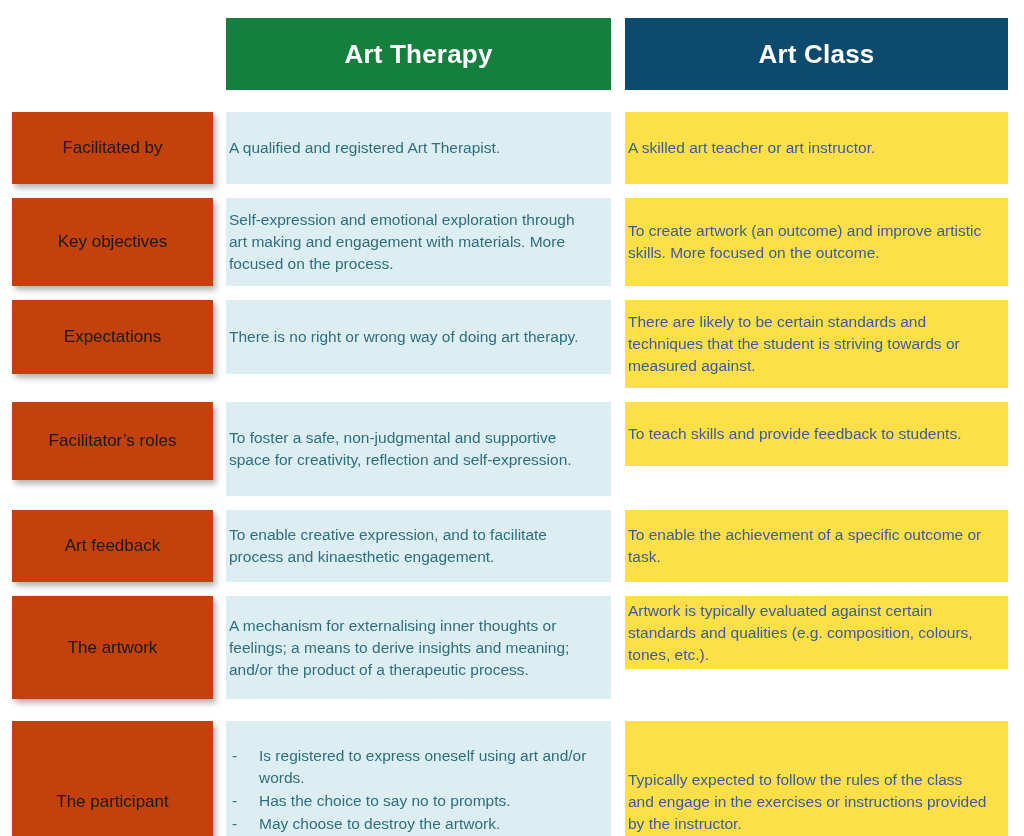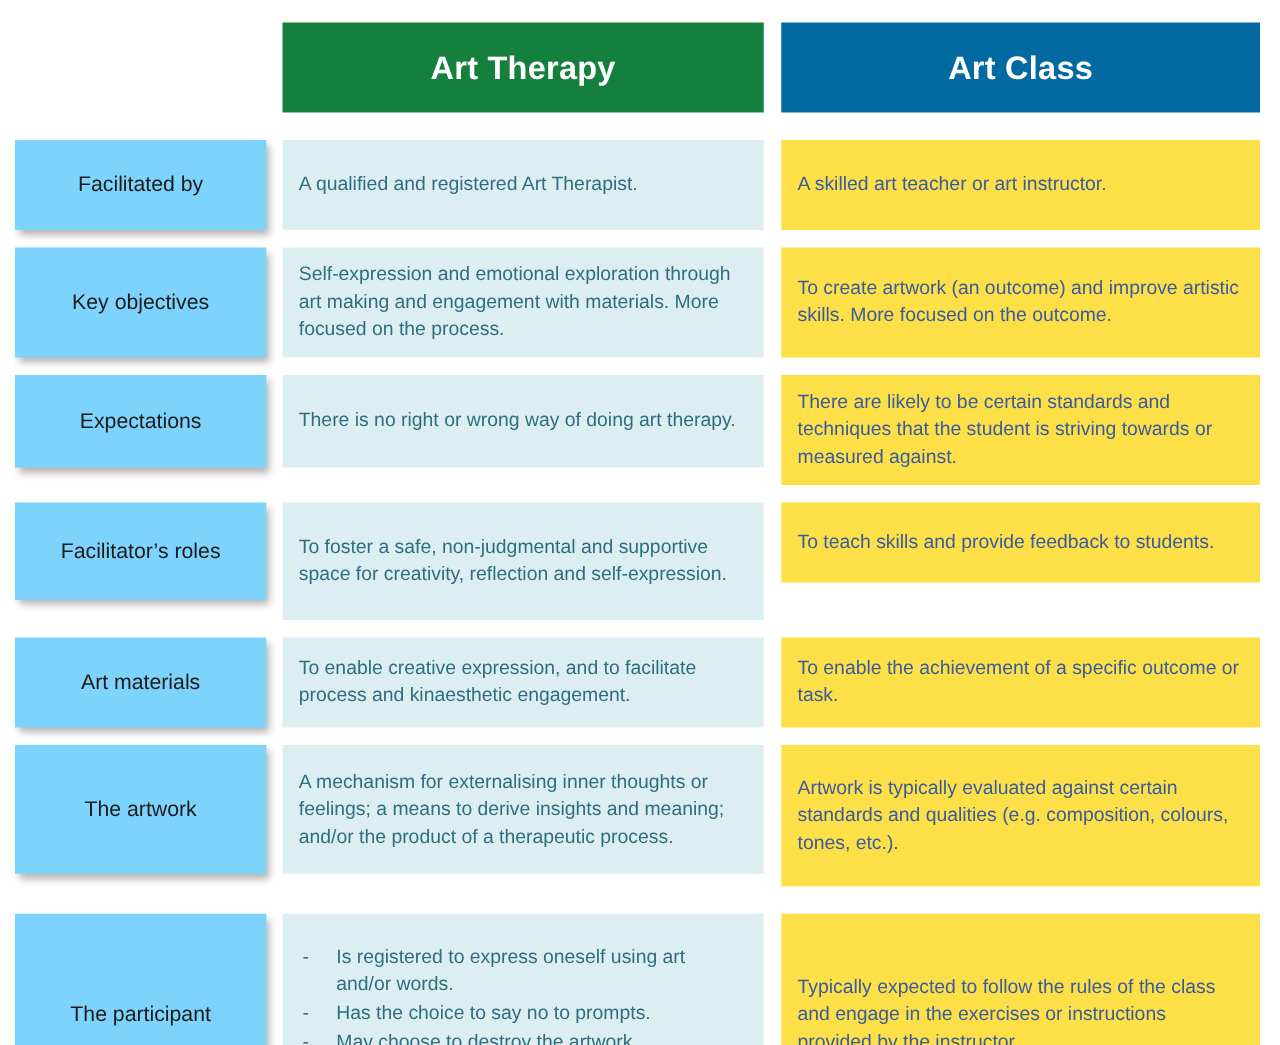--- a/index.html
+++ b/index.html
@@ -38,49 +38,49 @@
     height: 72px;
     display: flex;
     align-items: center;
     justify-content: center;
     color: #ffffff;
     font-size: 26px;
     font-weight: bold;
     letter-spacing: .2px;
   }
   .hdr-therapy { background: #15803d; }
-  .hdr-class   { background: #0369a1; }
+  .hdr-class   { background: #0c4a6e; }
 
   .spacer-cell { background: transparent; }
 
   .gap-row > div {
     height: 14px;
     background: transparent;
   }
   .gap-row-top > div { height: 18px; }
   .gap-row-big > div { height: 22px; }
 
   
   .label-card {
-    background: #7dd3fc;
+    background: #c2410c;
     box-shadow: 3px 4px 6px rgba(0,0,0,0.30);
     display: flex;
     align-items: center;
     justify-content: center;
     text-align: center;
     color: #1b1b1b;
     font-size: 17px;
     padding: 4px 6px;
     box-sizing: border-box;
   }
 
   
   .cell {
     box-sizing: border-box;
-    padding: 14px 16px 14px 13px;
+    padding: 14px 16px 14px 3px;
     font-size: 15.5px;
     line-height: 1.42;
     display: flex;
     flex-direction: column;
     justify-content: center;
   }
   .cell-therapy {
     background: #DCEEF2;
     color: #2E6E7E;
   }
@@ -181,39 +181,39 @@
       <div class="cell cell-class" style="height:64px">To teach skills and provide feedback to students.</div>
       <div class="spacer-cell"></div>
     </div>
 
     <div class="row gap-row">
       <div></div><div></div><div></div><div></div><div></div><div></div><div></div>
     </div>
 
     <div class="row">
       <div class="spacer-cell"></div>
-      <div class="label-card" style="height:72px">Art materials</div>
+      <div class="label-card" style="height:72px">Art feedback</div>
       <div class="spacer-cell"></div>
       <div class="cell cell-therapy" style="height:72px">To enable creative expression, and to facilitate process and kinaesthetic engagement.</div>
       <div class="spacer-cell"></div>
       <div class="cell cell-class" style="height:72px">To enable the achievement of a specific outcome or task.</div>
       <div class="spacer-cell"></div>
     </div>
 
     <div class="row gap-row">
       <div></div><div></div><div></div><div></div><div></div><div></div><div></div>
     </div>
 
     <div class="row">
       <div class="spacer-cell"></div>
       <div class="label-card" style="height:103px">The artwork</div>
       <div class="spacer-cell"></div>
       <div class="cell cell-therapy" style="height:103px">A mechanism for externalising inner thoughts or feelings; a means to derive insights and meaning; and/or the product of a therapeutic process.</div>
       <div class="spacer-cell"></div>
-      <div class="cell cell-class" style="height:113px">Artwork is typically evaluated against certain standards and qualities (e.g. composition, colours, tones, etc.).</div>
+      <div class="cell cell-class" style="height:73px">Artwork is typically evaluated against certain standards and qualities (e.g. composition, colours, tones, etc.).</div>
       <div class="spacer-cell"></div>
     </div>
 
     <div class="row gap-row-big">
       <div></div><div></div><div></div><div></div><div></div><div></div><div></div>
     </div>
 
     <div class="row">
       <div class="spacer-cell"></div>
       <div class="label-card" style="height:162px">The participant</div>

